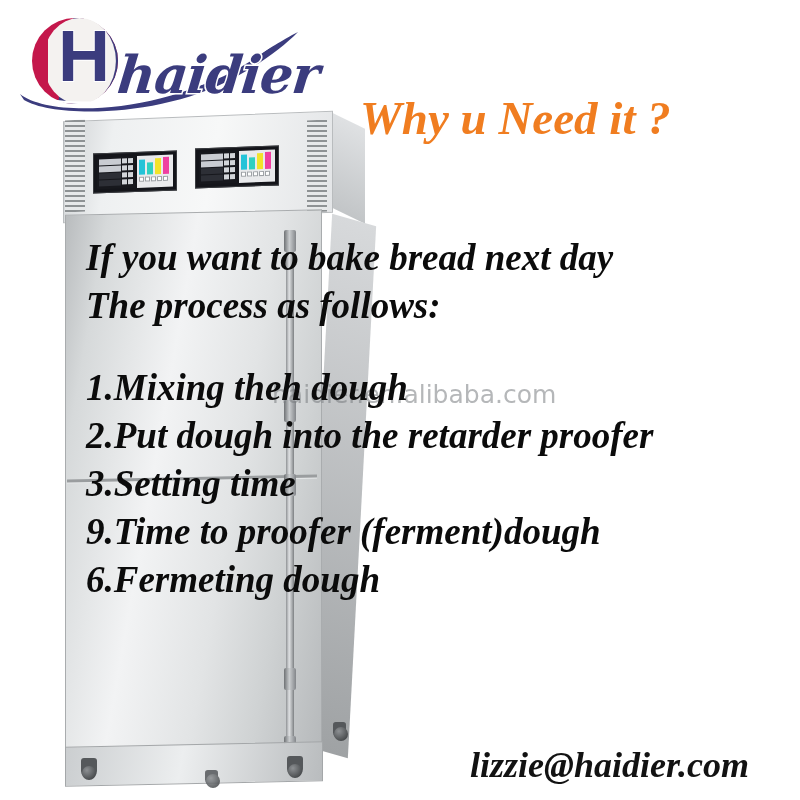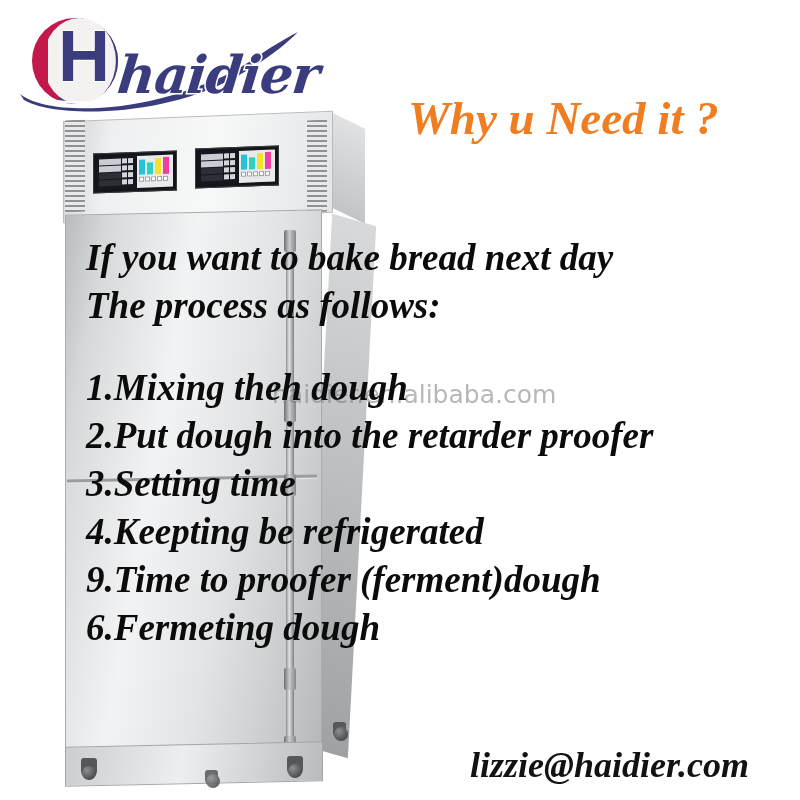--- a/index.html
+++ b/index.html
@@ -95,21 +95,20 @@
     position: absolute;
     left: 360px;
     top: 92px;
     font-family: "Liberation Serif", serif;
     font-style: italic;
     font-weight: bold;
     font-size: 47px;
     line-height: 52px;
     color: #f07d20;
     white-space: nowrap;
-    margin-left: 48px;
   }
 
   
   #fridge {
     position: absolute;
     left: 55px;
     top: 112px;
     width: 315px;
     height: 672px;
   }
@@ -457,20 +456,19 @@
 
   <div id="watermark">haidier.en.alibaba.com</div>
 
   <div id="copy">
     <span class="lead">If you want to bake bread next day</span>
     <span class="lead">The process as follows:</span>
     <span class="gap"></span>
     <span class="step">1.Mixing theh dough</span>
     <span class="step">2.Put dough into the retarder proofer</span>
     <span class="step">3.Setting time</span>
-    <span class="step">4.Keepting be refrigerated</span>
     <span class="step">9.Time to proofer (ferment)dough</span>
     <span class="step">6.Fermeting dough</span>
   </div>
 
   <div id="email">lizzie@haidier.com</div>
 
 </div>
 
 </body></html>

